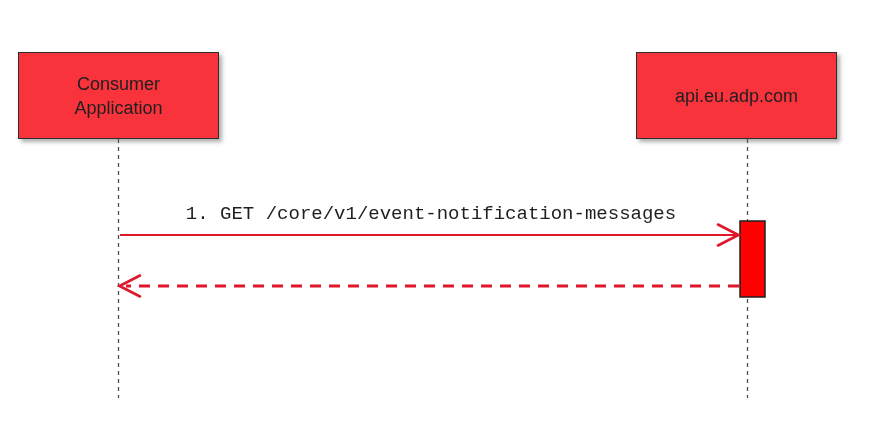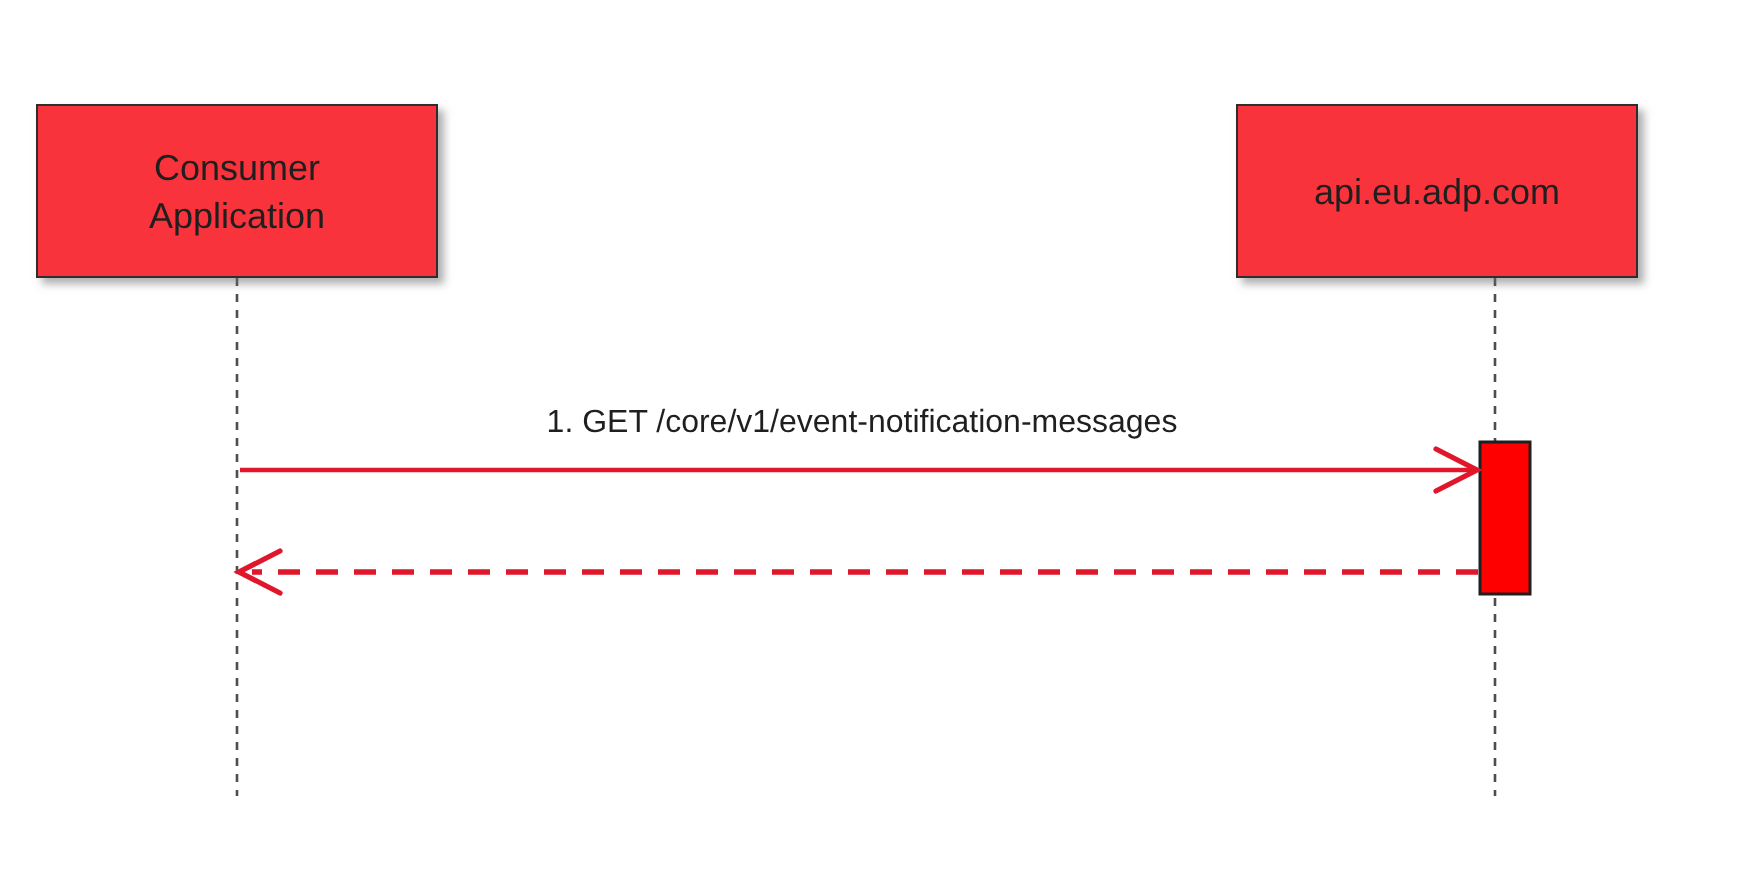--- a/index.html
+++ b/index.html
@@ -56,27 +56,28 @@
     display: flex;
     flex-direction: column;
     align-items: center;
     justify-content: center;
     font-size: 18px;
     line-height: 24px;
     color: var(--text, #1c1c1c);
     text-align: center;
   }
   .participant.left  { left: 18px;  }
-  .participant.right { left: 618px; }
+  .participant.right { left: 636px; }
   .msg-label {
     position: absolute;
     white-space: nowrap;
-    font-size: 16px;
+    font-size: 19px;
     color: var(--text, #1f1f1f);
     transform: translateX(-50%);
+    font-family: Liberation Mono, monospace;
   }
   .msg-label.msg1 { left: 431px; top: 203px; }
   .msg-label.msg2 { left: 387px; top: 294px; }
 </style>
 </head>
 <body>
 
 <div class="canvas">
 
   <svg class="layer" width="874" height="443" viewBox="0 0 874 443">

